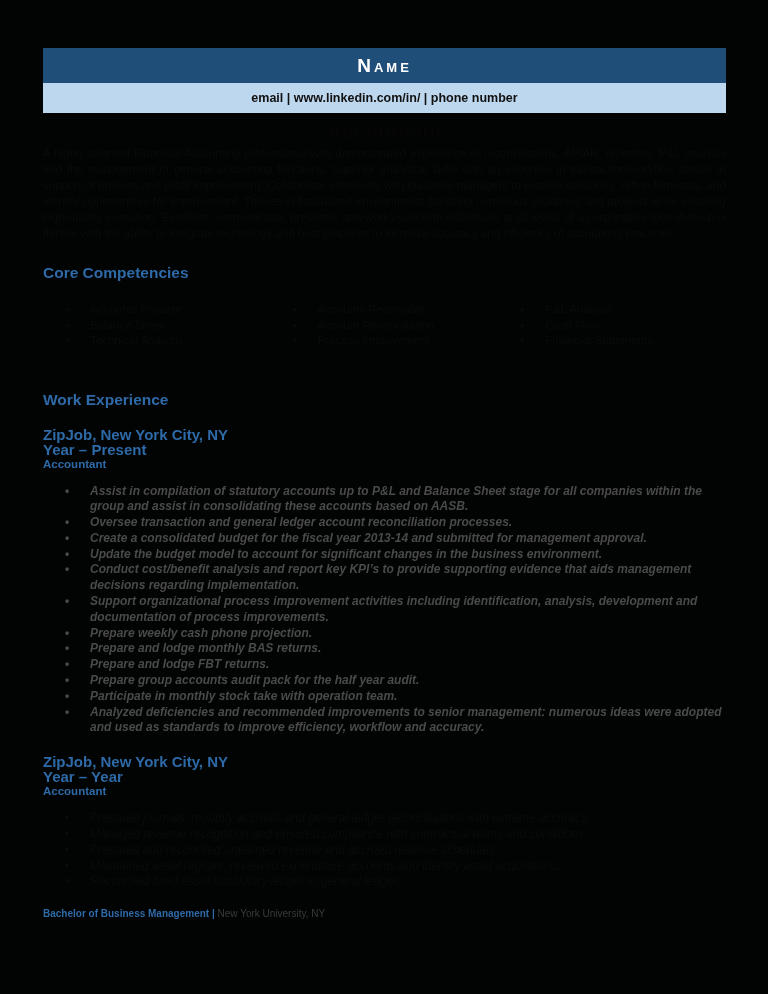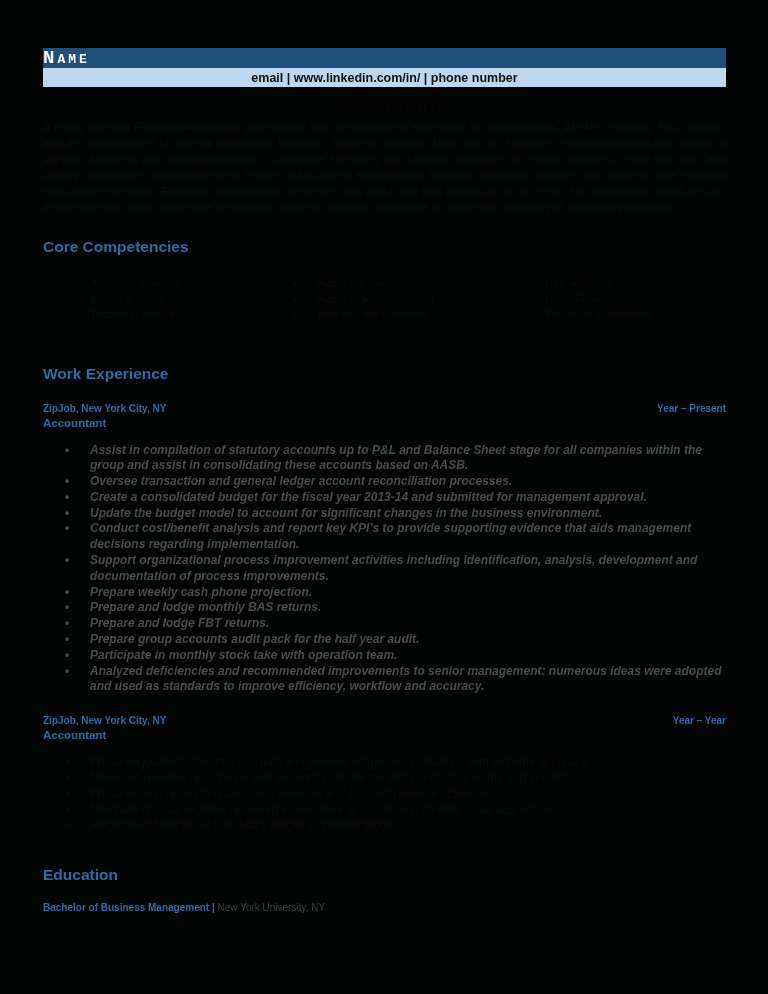--- a/index.html
+++ b/index.html
@@ -2,28 +2,27 @@
 <html><head>
 <meta charset="utf-8">
 <style>
   html, body { margin: 0; padding: 0; }
   body {
     width: 768px; height: 994px; background: #020403; overflow: hidden;
     font-family: "Liberation Sans", sans-serif; position: relative;
   }
   .page { position: absolute; left: 43px; top: 48px; width: 683px; }
   .name-bar {
-    height: 20px; background: #1f4e79; color: #ffffff;
-    display: flex; align-items: center; justify-content: flex-start;
+    height: 35px; background: #1f4e79; color: #ffffff;
+    display: flex; align-items: center; justify-content: center;
     font-weight: bold; font-size: 19px; letter-spacing: 3px;
     font-variant: small-caps;
-    font-family: Liberation Mono, monospace;
   }
   .contact-bar {
-    height: 19px; background: #bdd7ee; color: #111;
+    height: 30px; background: #bdd7ee; color: #111;
     display: flex; align-items: center; justify-content: center;
     font-size: 12.5px; font-weight: bold;
   }
   .title {
     text-align: center; font-size: 21px; font-weight: bold; color: #050505;
     margin-top: 6px; height: 24px;
   }
   .summary {
     color: #0a0a0a; font-size: 11.5px; line-height: 16px; text-align: justify;
     margin-top: 2px;
@@ -32,21 +31,21 @@
     color: #2e6aa8; font-size: 15.5px; font-weight: bold; margin-top: 23px;
   }
   .comp-grid {
     display: grid; grid-template-columns: 1fr 1fr 1fr; margin-top: 20px;
     color: #0a0a0a; font-size: 11.5px; line-height: 15.5px;
   }
   .comp-col { list-style: none; margin: 0; padding: 0; }
   .comp-col li { position: relative; padding-left: 47px; }
   .comp-col li::before { content: "•"; position: absolute; left: 22px; }
   .job-head { display: flex; justify-content: space-between; margin-top: 18px;
-    color: #2e6aa8; font-weight: bold; font-size: 10px; line-height: 15px; }
+    color: #2e6aa8; font-weight: bold; font-size: 15px; line-height: 15px; flex-direction: column; }
   .job-role { color: #2e6aa8; font-weight: bold; font-size: 11.5px; line-height: 15px; }
   .bullets { list-style: none; margin: 12px 0 0 0; padding: 0; font-style: italic;
     font-size: 12px; line-height: 15.8px; }
   .bullets li { position: relative; padding-left: 47px; }
   .bullets li::before { content: "•"; position: absolute; left: 22px; font-style: normal; }
   .bullets.grey { color: #4a4a4a; font-weight: bold; }
   .bullets.dark { color: #0a0a0a; }
   .edu { margin-top: 18px; font-size: 10px; }
   .edu .degree { color: #2e6aa8; font-weight: bold; }
   .edu .sep { color: #2e6aa8; font-weight: bold; }
@@ -117,19 +116,18 @@
     <div class="job-role">Accountant</div>
     <ul class="bullets dark">
       <li>Prepared journals, monthly accruals and general ledger reconciliations with extreme accuracy.</li>
       <li>Managed revenue recognition and ensured compliance with contractual terms and conditions.</li>
       <li>Prepared and reconciled unearned revenue and accrued revenue schedules.</li>
       <li>Maintained asset register, reviewed expenditure accounts and identify asset acquisitions.</li>
       <li>Reconciled fixed asset subsidiary ledger to general ledger.</li>
     </ul>
   </div>
 
-  <div class="section-h" style="margin-top:32px">Education</div>
   <div class="edu">
     <span class="degree">Bachelor of Business Management</span>
     <span class="sep">|</span>
     <span class="school">New York University, NY</span>
   </div>
 </div>
 
 </body></html>

